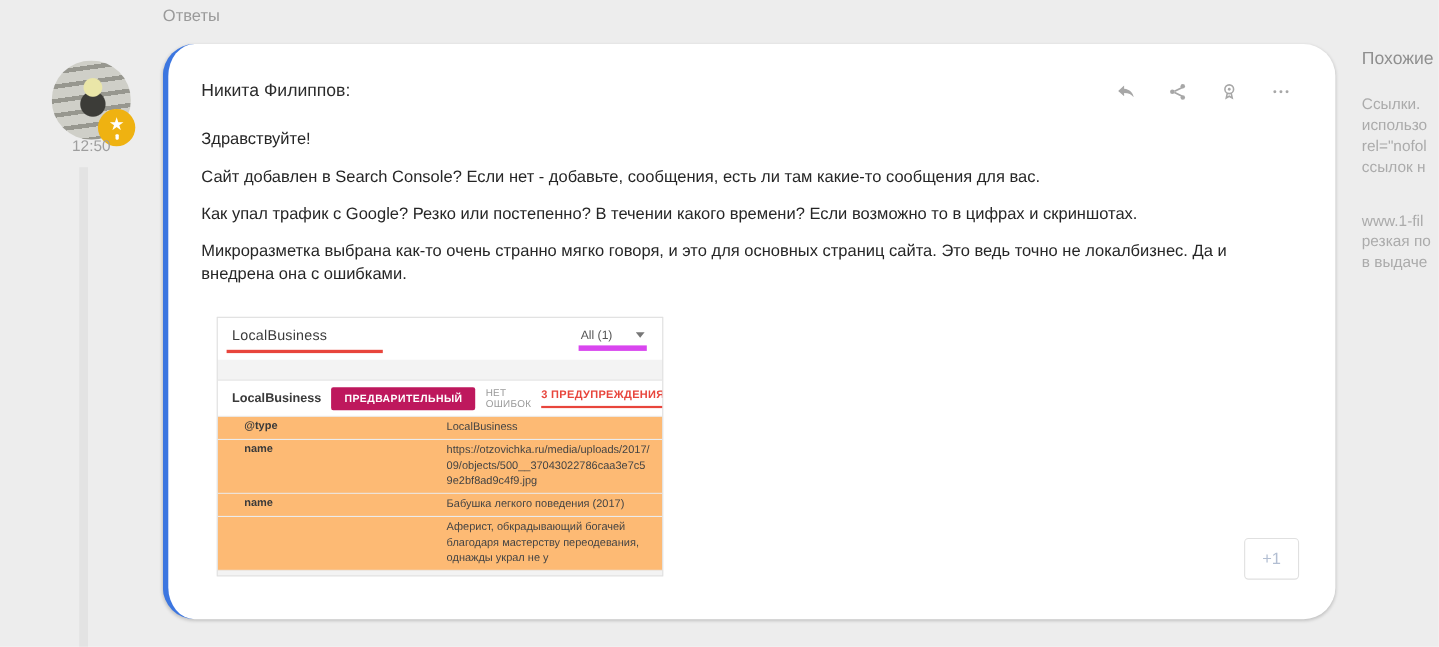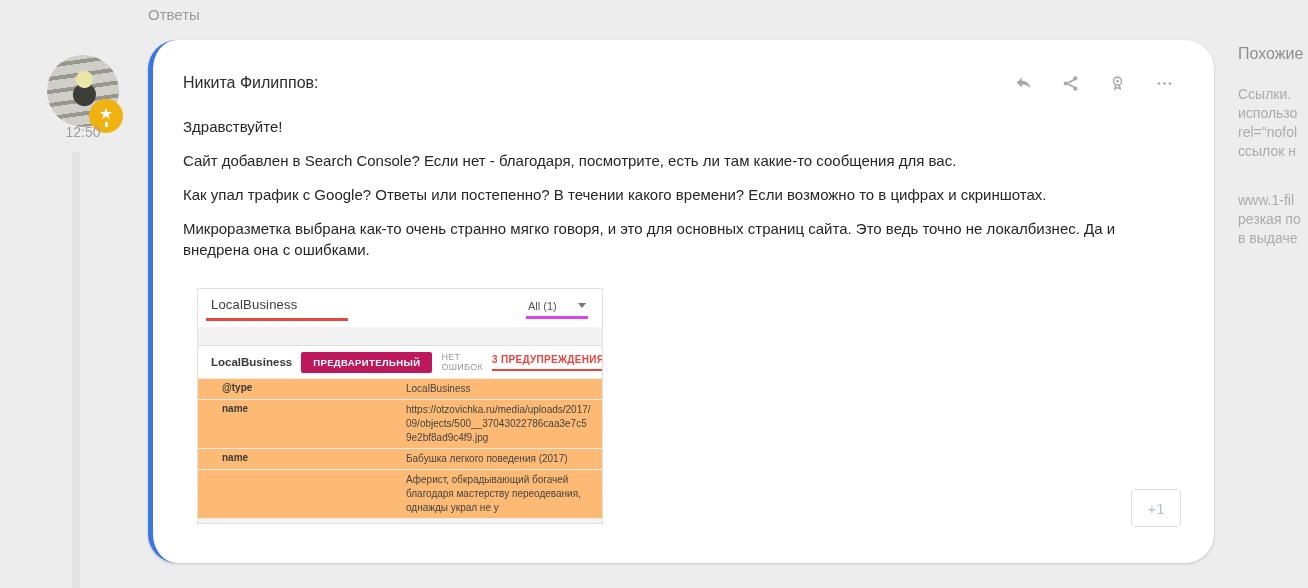--- a/index.html
+++ b/index.html
@@ -77,21 +77,21 @@
   .embed-topbar { position:relative; height:38px; background:#fff; }
   .embed-title {
     position:absolute; left:13px; top:8px;
     font-size:13px; color:#3a3a3a; letter-spacing:.2px;
   }
   .embed-title-underline {
     position:absolute; left:8px; top:29px; width:142px; height:3px; background:#e8453c;
   }
   .embed-filter {
     position:absolute; right:14px; top:6px; width:62px; height:24px;
-    border-bottom:3px solid #d946ef;
+    border-bottom:5px solid #d946ef;
     display:flex; align-items:center; justify-content:space-between;
     font-size:11px; color:#555; cursor:pointer; padding:0 2px;
   }
   .caret-down {
     width:0; height:0; border-left:4px solid transparent; border-right:4px solid transparent;
     border-top:5px solid #777;
   }
   .embed-panel {
     position:absolute; left:0; top:56px; width:100%; height:130px;
     background:#fff; border-top:1px solid #e0e0e0;
@@ -180,22 +180,22 @@
       <svg width="19" height="19" viewBox="0 0 24 24" fill="#a7a7a7">
         <circle cx="5" cy="12" r="1.7"></circle>
           <circle cx="12" cy="12" r="1.7"></circle>
           <circle cx="19" cy="12" r="1.7"></circle>
       </svg>
     </span>
   </div>
 
   <div class="message">
     <p>Здравствуйте!</p>
-    <p>Сайт добавлен в Search Console? Если нет - благодаря, посмотрите, есть ли там какие-то сообщения для вас.</p>
-    <p>Как упал трафик с Google? Ответы или постепенно? В течении какого времени? Если возможно то в цифрах и скриншотах.</p>
+    <p>Сайт добавлен в Search Console? Если нет - добавьте, сообщения, есть ли там какие-то сообщения для вас.</p>
+    <p>Как упал трафик с Google? Резко или постепенно? В течении какого времени? Если возможно то в цифрах и скриншотах.</p>
     <p>Микроразметка выбрана как-то очень странно мягко говоря, и это для основных страниц сайта. Это ведь точно не локалбизнес. Да и внедрена она с ошибками.</p>
   </div>
 
   <div class="embed">
     <div class="embed-topbar">
       <span class="embed-title">LocalBusiness</span>
       <span class="embed-title-underline"></span>
       <span class="embed-filter">
         <span>All (1)</span>
         <span class="caret-down"></span>

